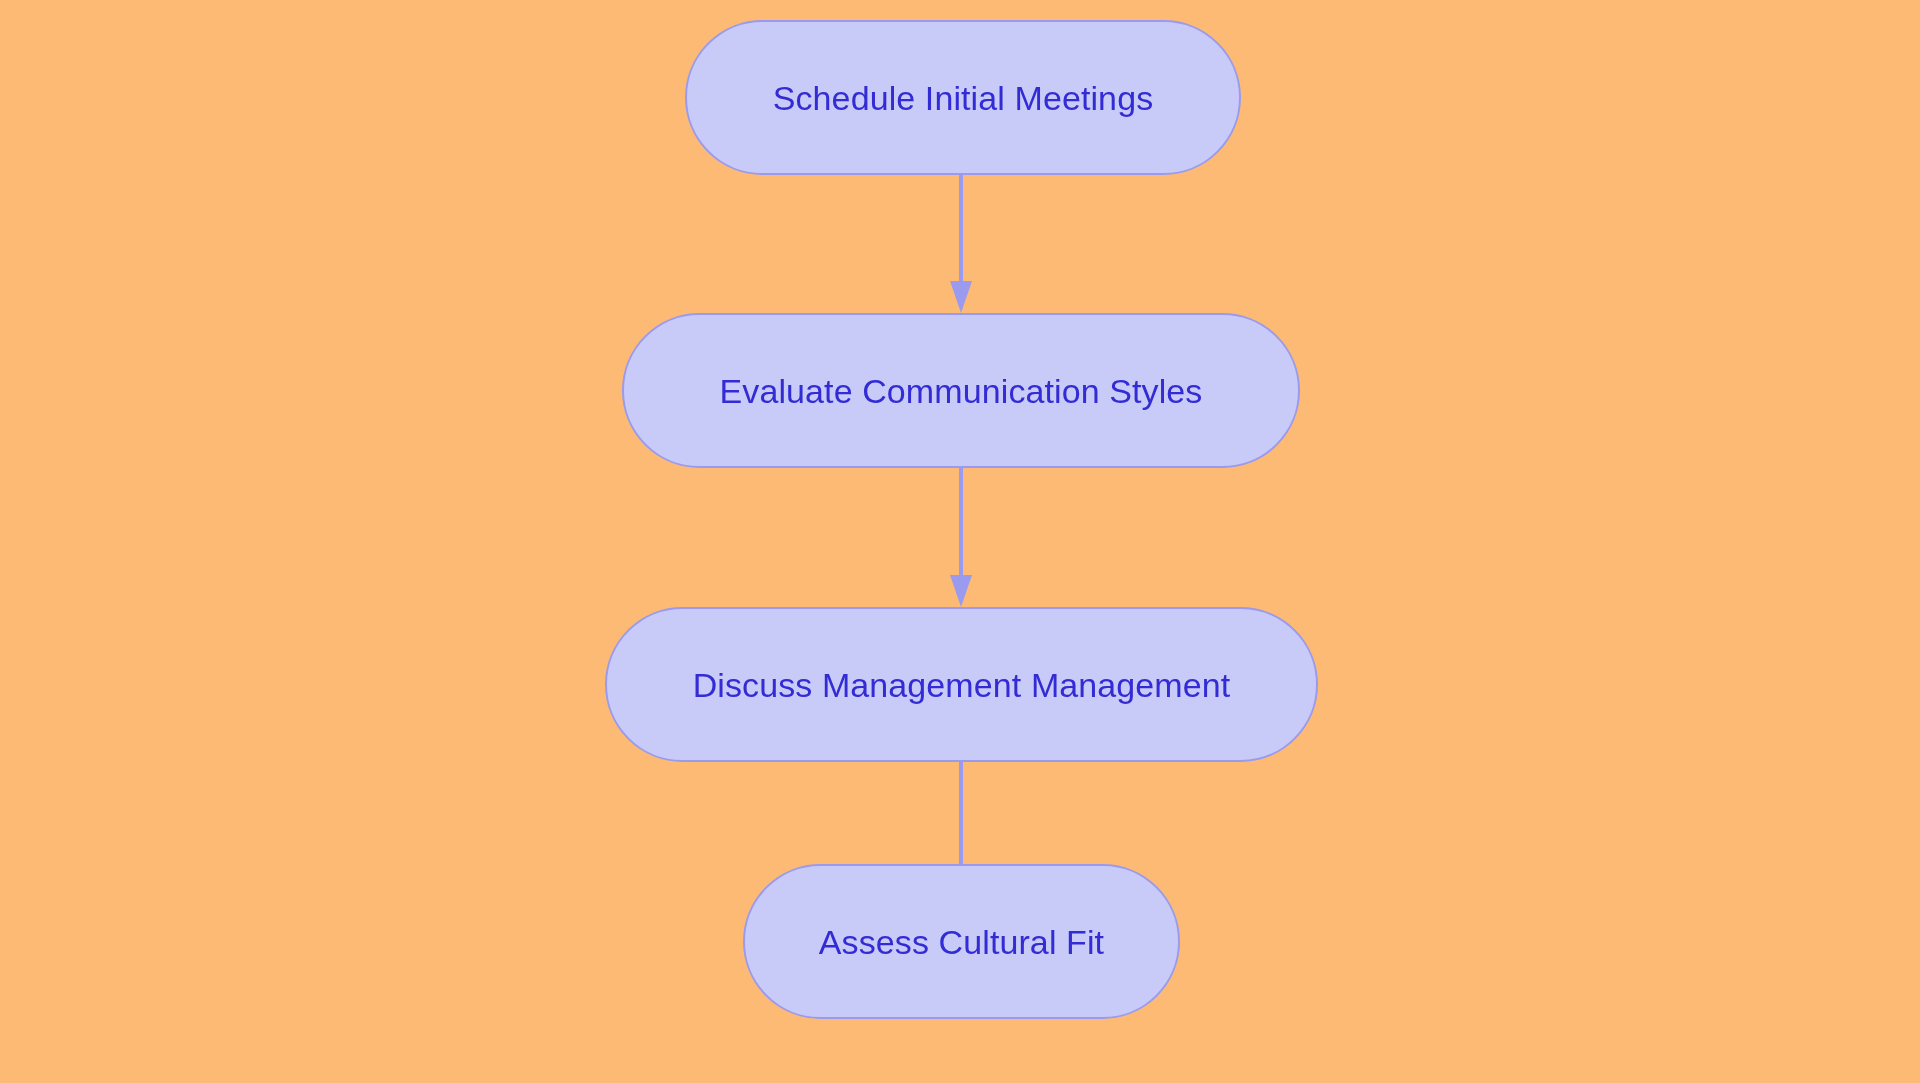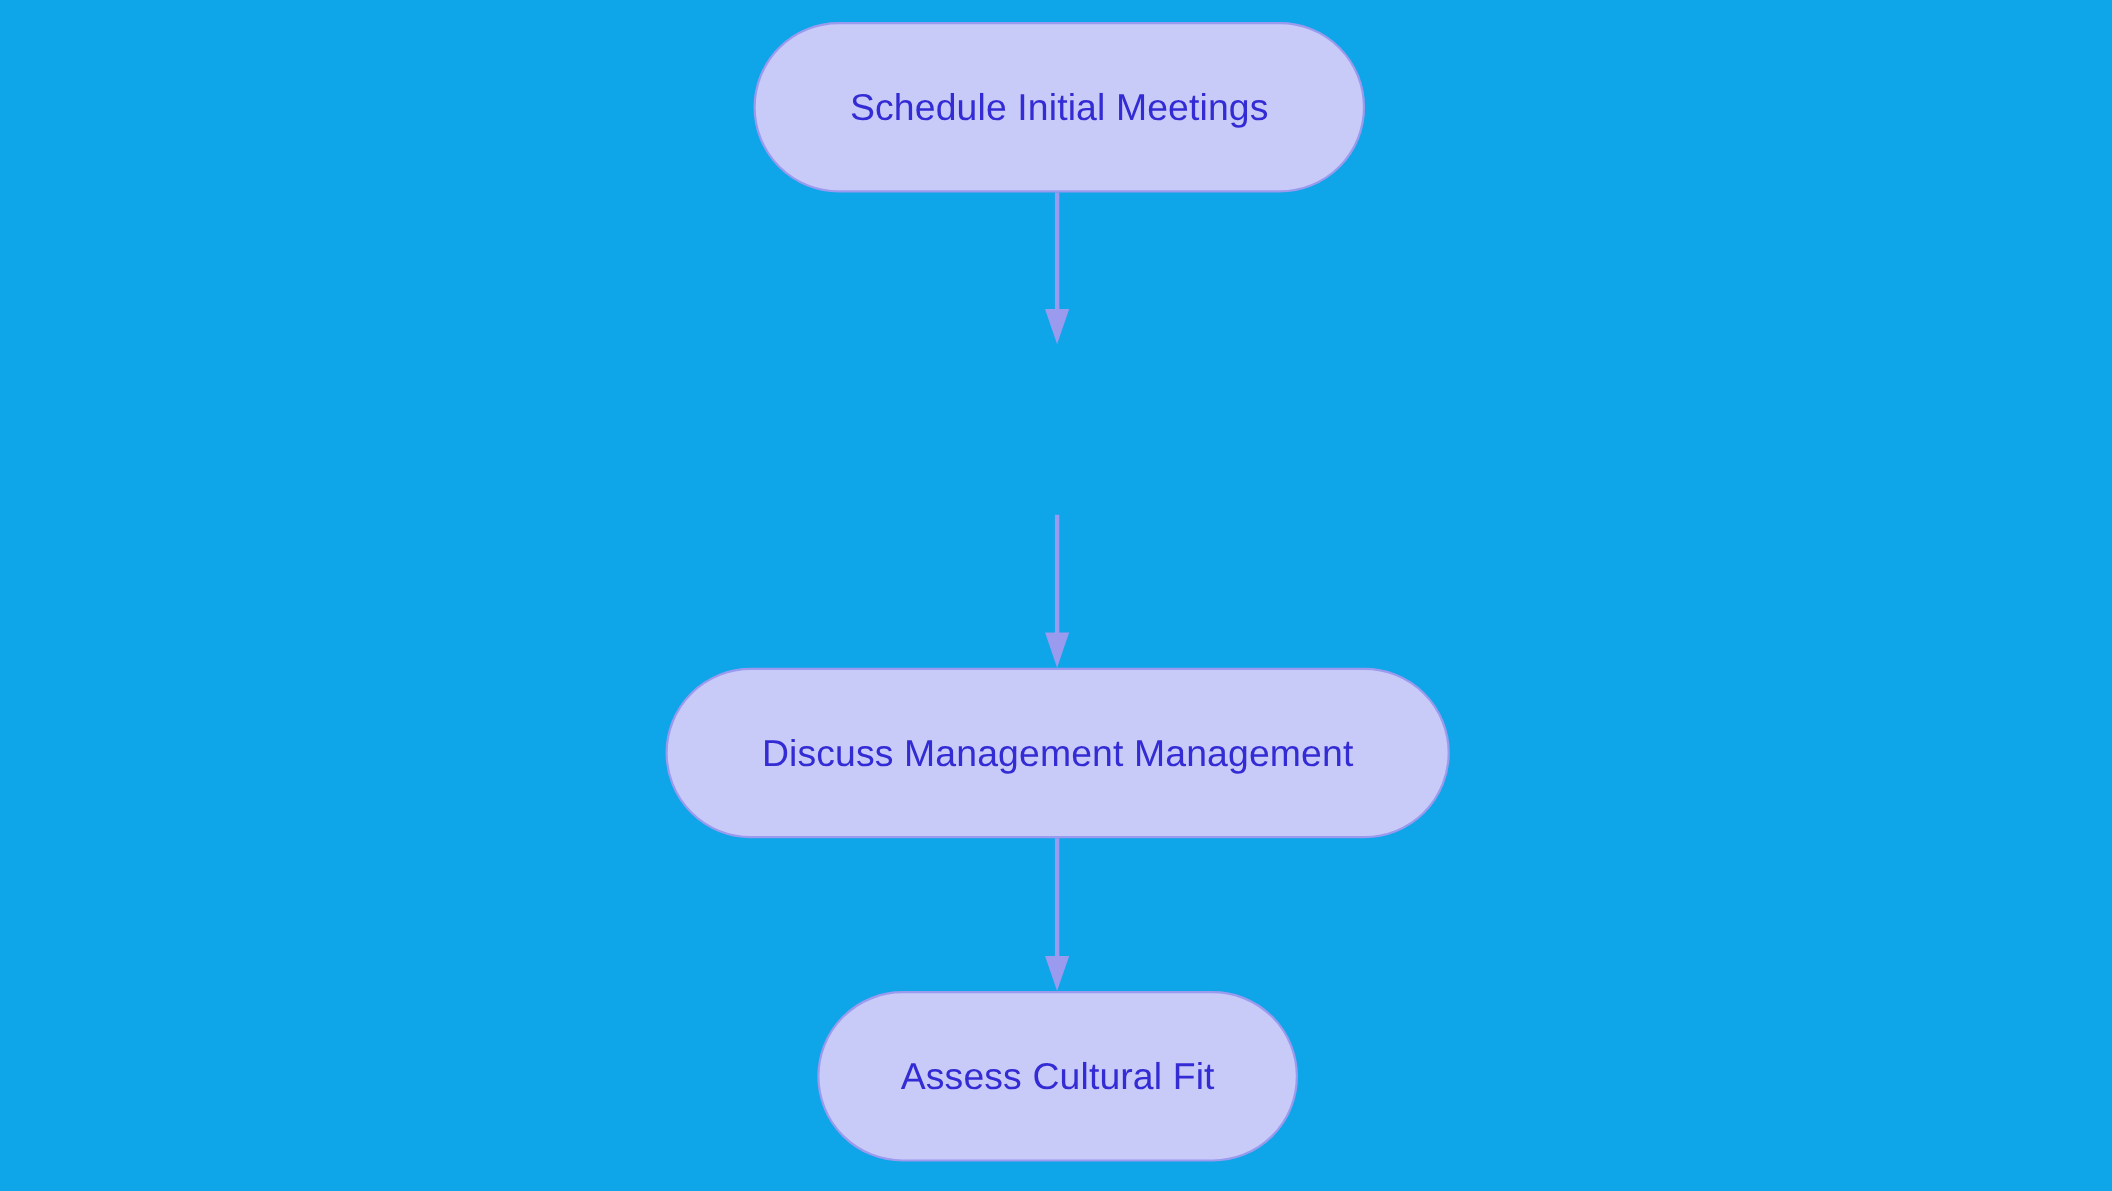--- a/index.html
+++ b/index.html
@@ -12,21 +12,21 @@
     width: 1920px;
     height: 1083px;
     overflow: hidden;
     font-family: "Liberation Sans", sans-serif;
   }
 
   #flow-canvas {
     position: relative;
     width: 1920px;
     height: 1083px;
-    background: #0ea5e9;
+    background: #fdba74;
   }
 
   
   .node {
     position: absolute;
     box-sizing: border-box;
     display: flex;
     align-items: center;
     justify-content: center;
     background: #C8CBF8;
@@ -41,21 +41,21 @@
     font-weight: 400;
     line-height: 1;
     letter-spacing: 0.1px;
     white-space: nowrap;
     user-select: none;
   }
 
   #node-0 { left: 685px; top: 20px;  width: 556px; }
   #node-1 { left: 622px; top: 313px; width: 678px; }
   #node-2 { left: 605px; top: 607px; width: 713px; }
-  #node-3 { left: 743px; top: 901px; width: 437px; text-align: right; }
+  #node-3 { left: 743px; top: 864px; width: 437px; text-align: right; }
 
   
   .edge {
     position: absolute;
     left: 0;
     top: 0;
     width: 1920px;
     height: 1083px;
     pointer-events: none;
     overflow: visible;
@@ -87,20 +87,23 @@
 
   <svg class="edge" viewBox="0 0 1920 1083" width="1920" height="1083" aria-hidden="true">
     <path class="edge-line" d="M 961 762 L 961 871"></path>
     <polygon class="edge-head" points="950,869 972,869 961,901"></polygon>
   </svg>
 
   <div class="node" id="node-0">
     <span class="node-label">Schedule Initial Meetings</span>
   </div>
 
+  <div class="node" id="node-1">
+    <span class="node-label">Evaluate Communication Styles</span>
+  </div>
 
   <div class="node" id="node-2">
     <span class="node-label">Discuss Management Management</span>
   </div>
 
   <div class="node" id="node-3">
     <span class="node-label">Assess Cultural Fit</span>
   </div>
 
 </div>

